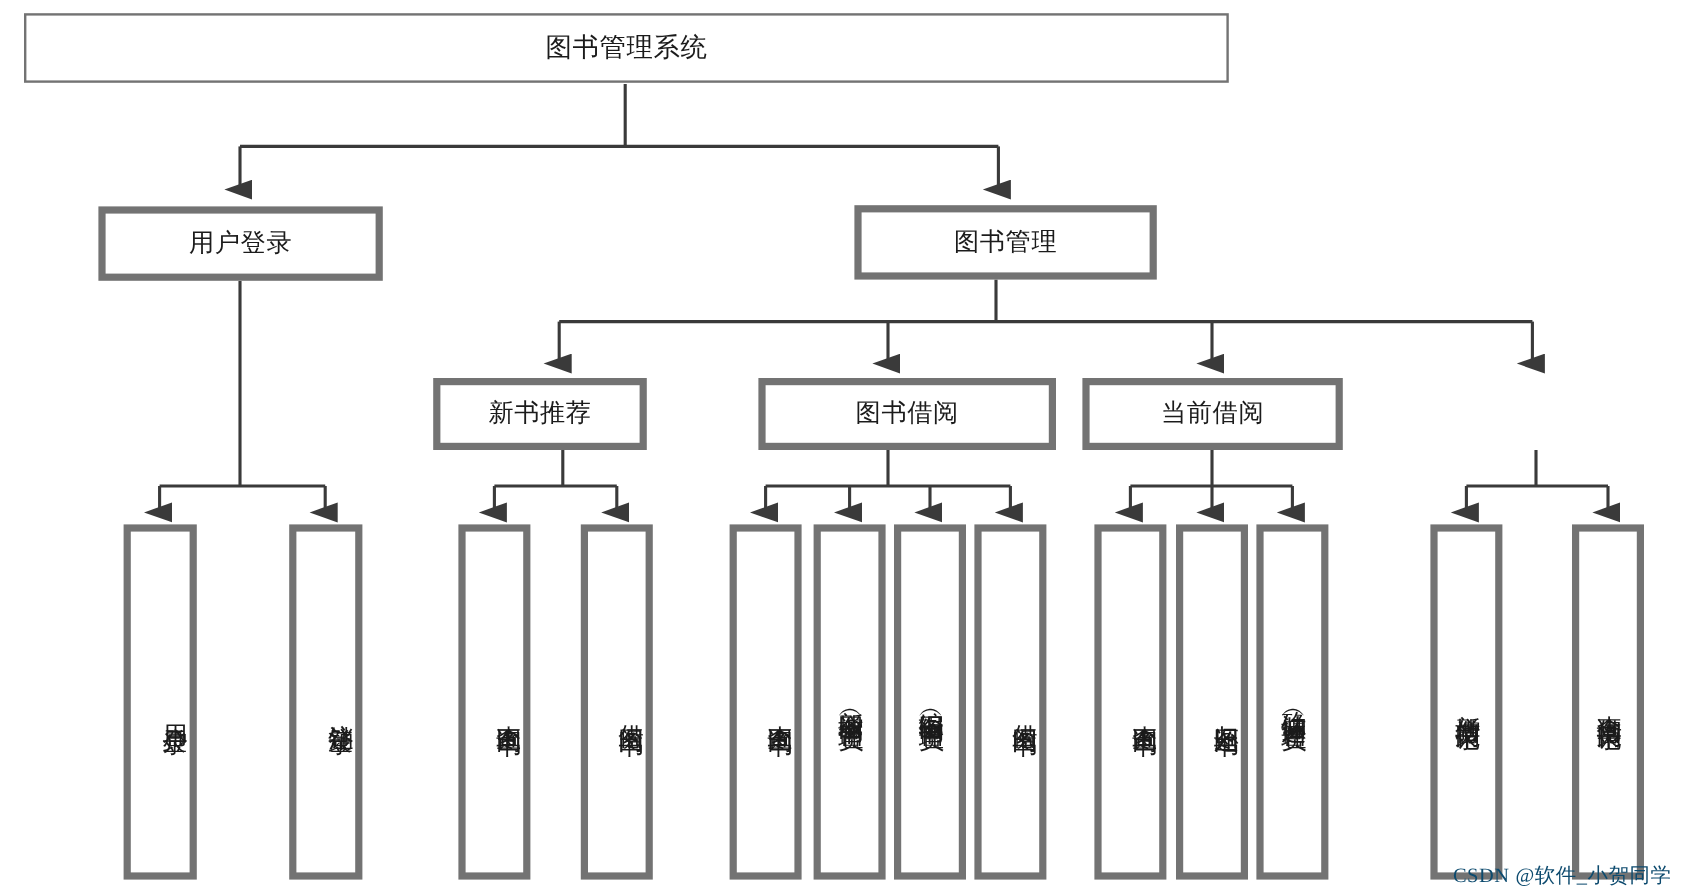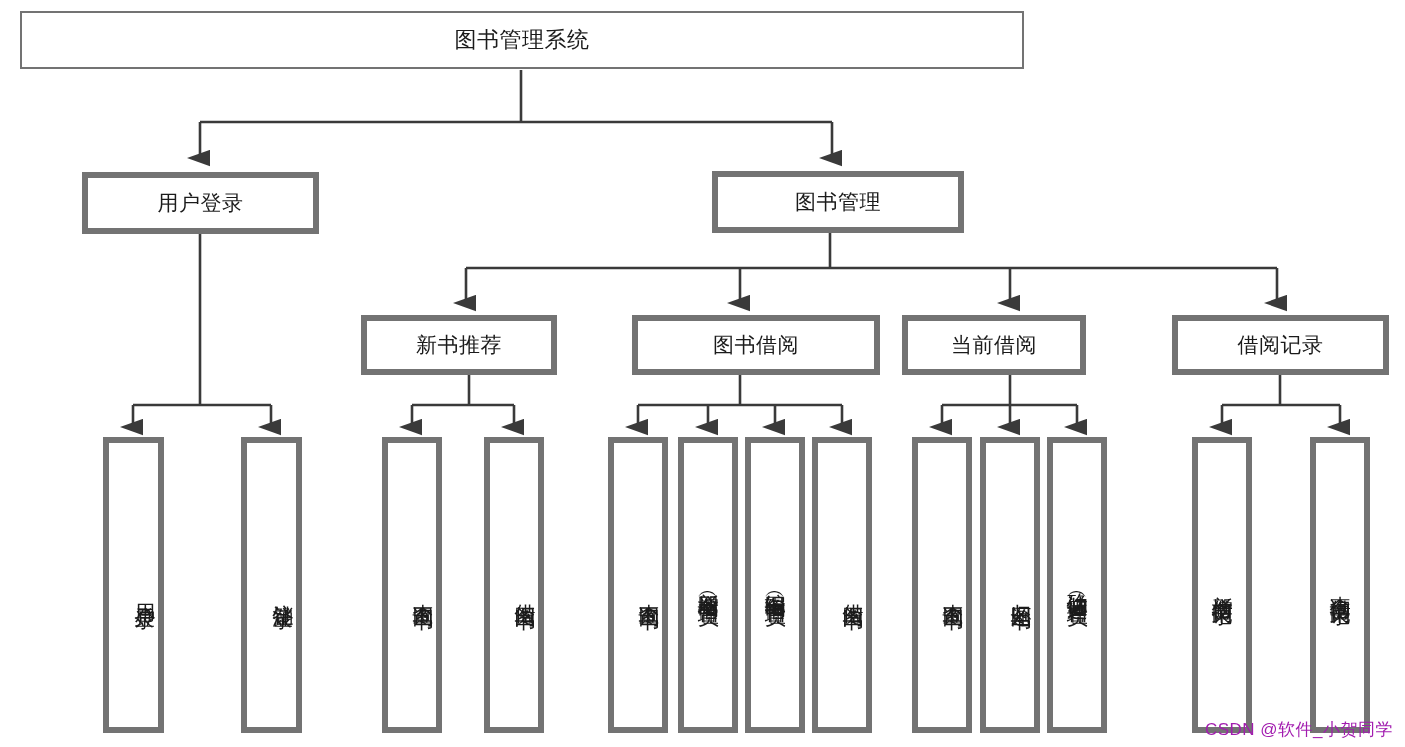--- a/index.html
+++ b/index.html
@@ -56,24 +56,25 @@
   }
   .node.root {
     font-size: 22px;
     border-width: 2px;
   }
   .watermark {
     position: absolute;
     right: 12px;
     bottom: 6px;
     font-size: 17px;
-    color: #a21caf;
+    color: #0c4a6e;
     letter-spacing: 0.5px;
     z-index: 3;
     white-space: nowrap;
+    font-family: Liberation Serif, serif;
   }
 </style>
 </head>
 <body>
 
 <div id="canvas">
 
   <svg id="edges" viewBox="0 0 1405 747" xmlns="http://www.w3.org/2000/svg">
     <defs>
       <marker id="arrow" markerWidth="10" markerHeight="10" refX="3.2" refY="4" orient="auto" markerUnits="strokeWidth">
@@ -122,24 +123,23 @@
       <path d="M1222,405 L1222,427" marker-end="url(#arrow)"></path>
       <path d="M1340,405 L1340,427" marker-end="url(#arrow)"></path>
     </g>
   </svg>
 
   <div class="node h root" style="left:20px;top:11px;width:1004px;height:58px;">图书管理系统</div>
 
   <div class="node h" style="left:82px;top:172px;width:237px;height:62px;">用户登录</div>
   <div class="node h" style="left:712px;top:171px;width:252px;height:62px;">图书管理</div>
 
-  <div class="node h" style="left:361px;top:315px;width:196px;height:60px;">新书推荐</div>
+  <div class="node h" style="left:361px;top:315px;width:178px;height:60px;">新书推荐</div>
   <div class="node h" style="left:632px;top:315px;width:248px;height:60px;">图书借阅</div>
-  <div class="node h" style="left:902px;top:315px;width:184px;height:60px;">当前借阅</div>
-  <div class="node h" style="left:1172px;top:315px;width:217px;height:60px;">借阅记录</div>
+  <div class="node h" style="left:902px;top:315px;width:217px;height:60px;">当前借阅</div>
 
   <div class="node v" style="left:103px;top:437px;width:61px;height:296px;">用户登录</div>
   <div class="node v" style="left:241px;top:437px;width:61px;height:296px;">注销登录</div>
 
   <div class="node v" style="left:382px;top:437px;width:60px;height:296px;">查询图书</div>
   <div class="node v" style="left:484px;top:437px;width:60px;height:296px;">借阅图书</div>
 
   <div class="node v" style="left:608px;top:437px;width:60px;height:296px;">查询图书</div>
   <div class="node v mid" style="left:678px;top:437px;width:60px;height:296px;">新增图书（管理员）</div>
   <div class="node v mid" style="left:745px;top:437px;width:60px;height:296px;">编辑图书（管理员）</div>

